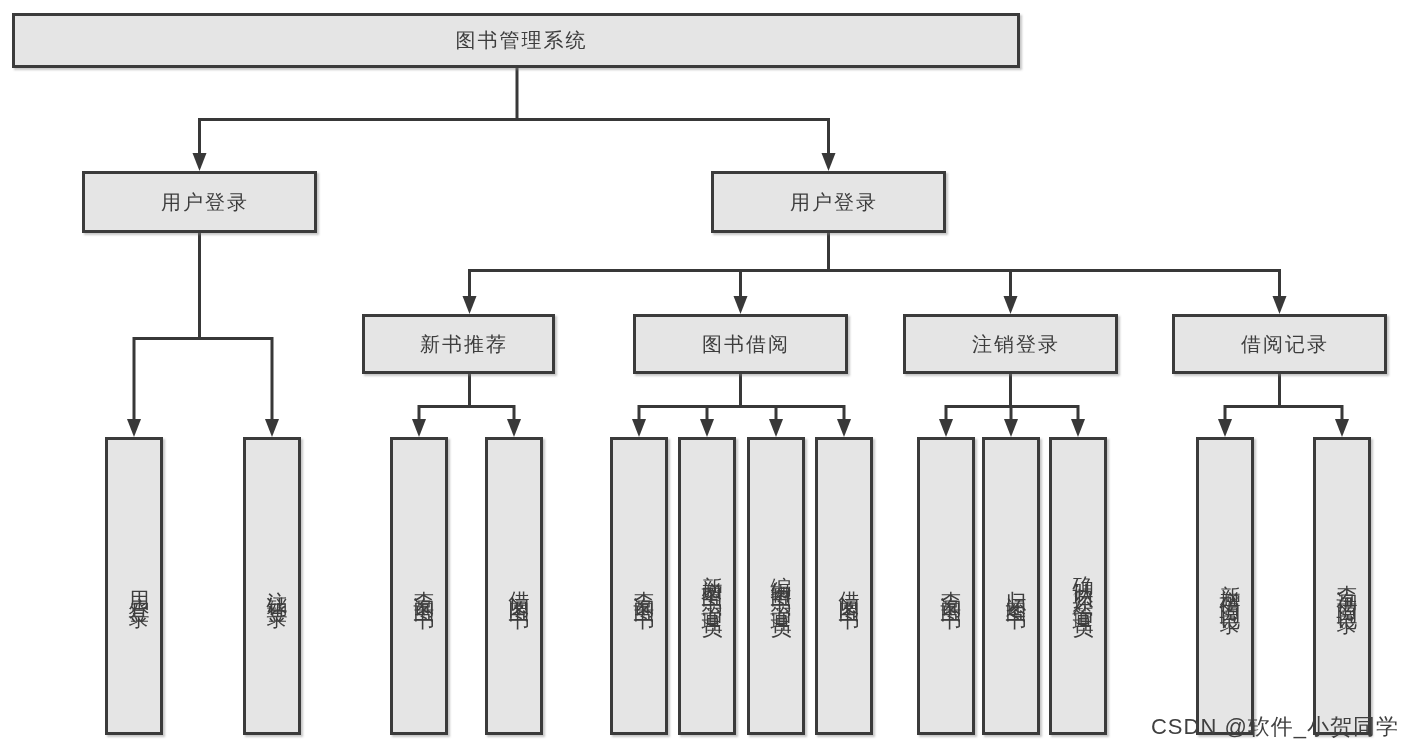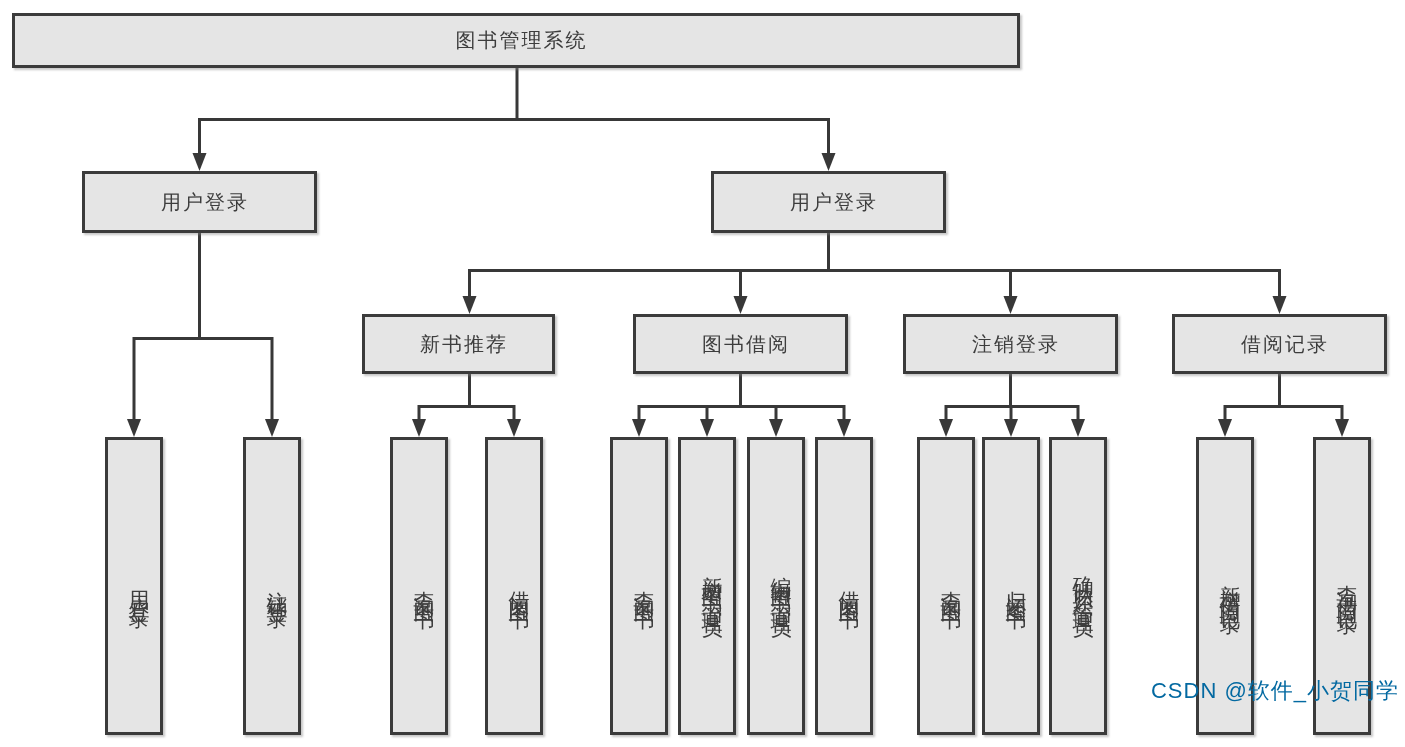--- a/index.html
+++ b/index.html
@@ -43,24 +43,24 @@
     writing-mode: vertical-lr;
     text-orientation: mixed;
     font-size: 21px;
     letter-spacing: 6px;
     line-height: 1;
     color: #3d3d3d;
   }
   .watermark {
     position: absolute;
     right: 6px;
-    top: 676px;
+    top: 712px;
     font-size: 22px;
     letter-spacing: 1px;
-    color: #0369a1;
+    color: #404040;
     white-space: nowrap;
     z-index: 20;
   }
   
   .n-root  { left: 12px;  top: 13px;  width: 1008px; height: 55px; }
   .n-ul    { left: 82px;  top: 171px; width: 235px;  height: 62px; }
   .n-bm    { left: 711px; top: 171px; width: 235px;  height: 62px; }
   .n-g0    { left: 362px;  top: 314px; width: 193px; height: 60px; }
   .n-g1    { left: 633px;  top: 314px; width: 215px; height: 60px; }
   .n-g2    { left: 903px;  top: 314px; width: 215px; height: 60px; }

